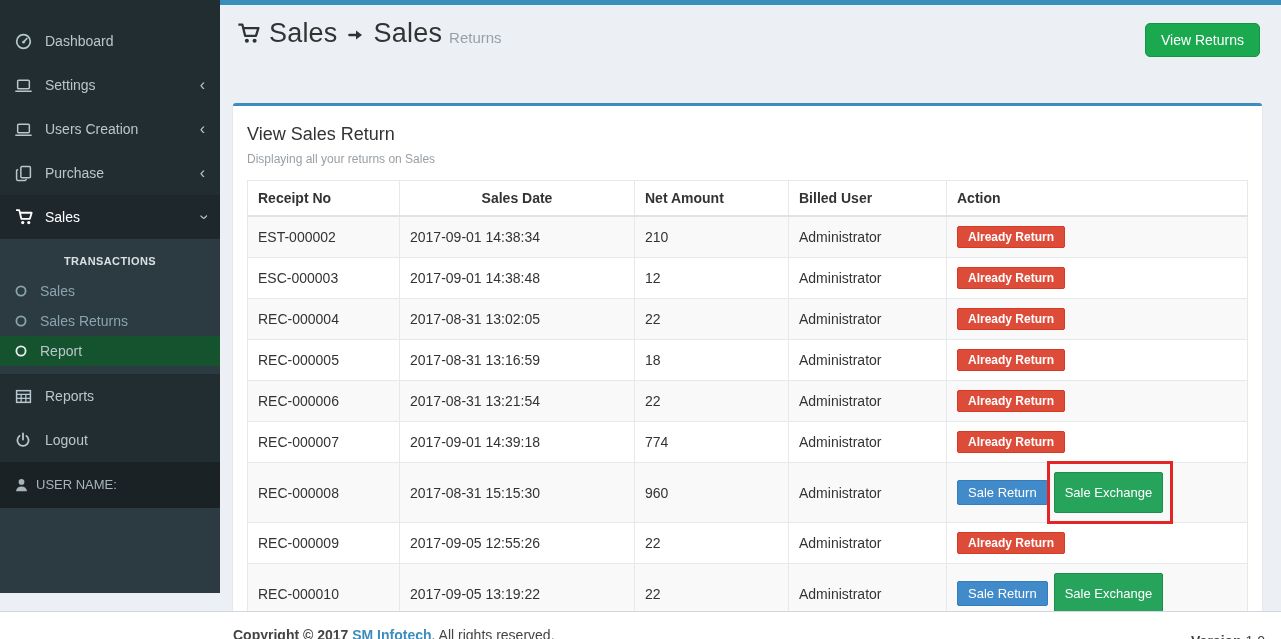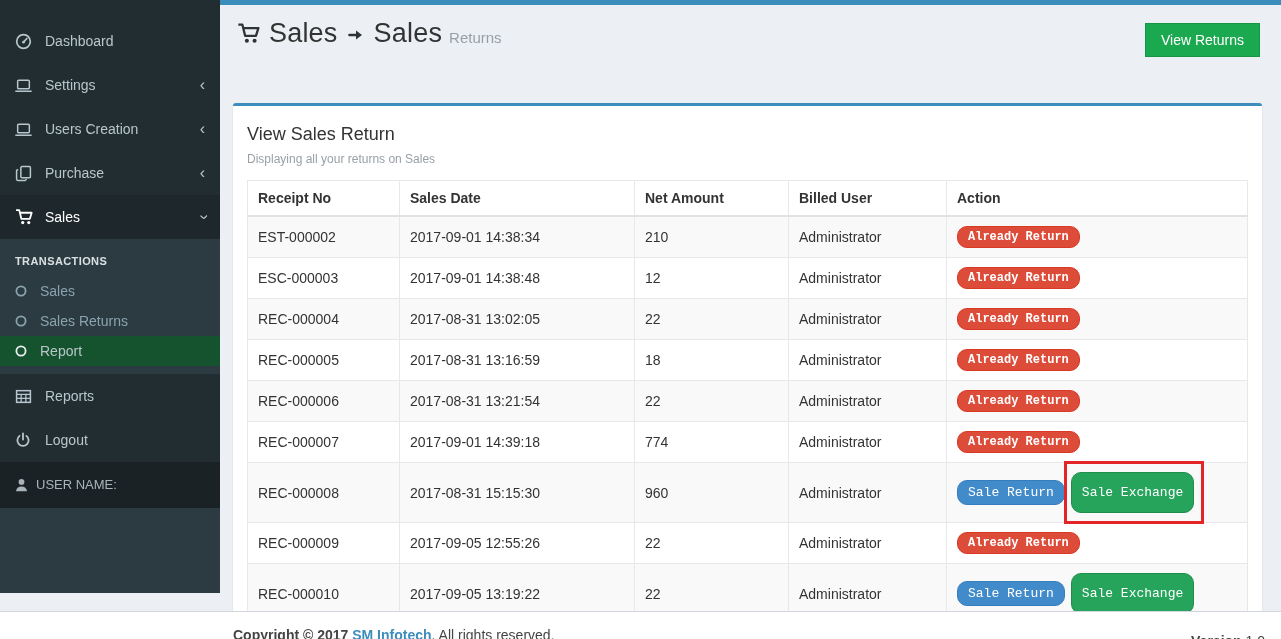--- a/index.html
+++ b/index.html
@@ -18,21 +18,21 @@
   }
   .menu { list-style:none; padding-top:19px; }
   .menu-item {
     display:flex; align-items:center; height:44px; padding:0 15px;
     color:#b8c7ce; font-size:14px; cursor:pointer;
   }
   .menu-item .ic { width:20px; margin-right:10px; display:flex; align-items:center; }
   .menu-item.active { background:#1e282c; color:#fff; }
   .chev { margin-left:auto; font-size:16px; line-height:1; color:#b8c7ce; display:inline-block; }
   .chev.down { transform:rotate(-90deg); }
-  .submenu { background:#2c3b41; padding:6px 0 8px; }
+  .submenu { background:#2c3b41; padding:6px 0 8px;text-align:center; }
   .submenu-header {
     padding:10px 15px 9px; font-size:11px; font-weight:bold;
     color:#d9e0e4; letter-spacing:0.4px;
   }
   .submenu-item {
     display:flex; align-items:center; padding:7px 15px; font-size:14px;
     color:#8aa4af; cursor:pointer;
   }
   .submenu-item .ic { width:16px; margin-right:9px; display:flex; align-items:center; }
   .submenu-item.highlight { background:#14532d; color:#b9c6cc; }
@@ -47,39 +47,39 @@
     display:flex; justify-content:space-between; align-items:flex-start;
     padding:13px 21px 0 17px;
   }
   .page-title { display:flex; align-items:center; color:#333; }
   .page-title .ic { margin-right:9px; display:flex; }
   .bc-big { font-size:27px; font-weight:400; letter-spacing:0.2px; }
   .bc-arrow { margin:3px 10px 0; display:flex; }
   .bc-small { font-size:15px; color:#97a0a6; margin-left:7px; margin-top:7px; }
   .view-returns-btn {
     background:#1ba94f; border:1px solid #169545; color:#fff;
-    font-size:14px; font-family:inherit; padding:8px 15px; border-radius:0;
+    font-size:14px; font-family:inherit; padding:8px 15px; border-radius:5px;
     margin-top:5px; cursor:pointer;
   }
   
   .panel {
     margin:46px 19px 0 13px; background:#fff;
     border-top:3px solid #3c8dbc; border-radius:3px;
     box-shadow:0 1px 2px rgba(0,0,0,0.12);
     padding:14px 14px 12px;
   }
   .panel-title { font-size:18px; font-weight:400; color:#333; margin:4px 0 7px; }
   .panel-sub { font-size:12px; color:#98a0a6; margin-bottom:14px; }
   table { width:100%; border-collapse:collapse; font-size:14px; color:#333; }
   th, td { border:1px solid #e6e9ec; padding:9px 10px; text-align:left; vertical-align:middle; }
   th { font-weight:bold; border-bottom:2px solid #e0e3e6; }
   tbody tr:nth-child(odd) { background:#f9f9f9; }
-  th:nth-child(1){ width:15.2%; } th:nth-child(2){ width:23.5%; }
+  th:nth-child(1){ width:15.2%; } th:nth-child(2){ width:23.5%;text-align:center; }
   th:nth-child(3){ width:15.4%; } th:nth-child(4){ width:15.8%; }
-  .btn { border-radius:10px; cursor:pointer; font-family:Liberation Mono, monospace; color:#fff; }
+  .btn { border-radius:2px; cursor:pointer; font-family:Liberation Sans, sans-serif; color:#fff; }
   .btn.already-return { background:#dd4b39; border:1px solid #d73925; font-size:12px; font-weight:bold; padding:3px 10px; }
   .btn.sale-return   { background:#428bca; border:1px solid #357ebd; font-size:13px; padding:4px 10px; margin-right:6px; }
   .btn.sale-exchange { background:#27a45c; border:1px solid #1f8e4d; font-size:13px; padding:12px 10px; }
   .annot-wrap { position:relative; display:inline-block; }
   .annot-wrap::after {
     content:""; position:absolute; top:-11px; bottom:-11px; left:-7px; right:-10px;
     border:3px solid #e42527; pointer-events:none;
   }
   
   .footer {

